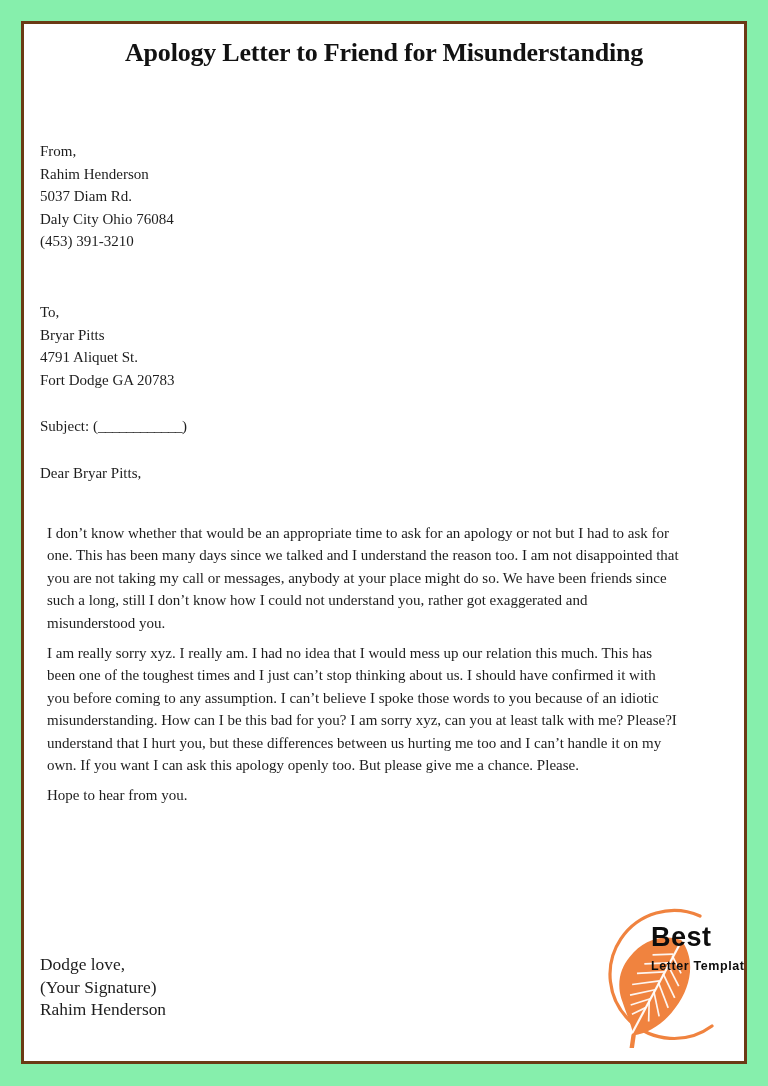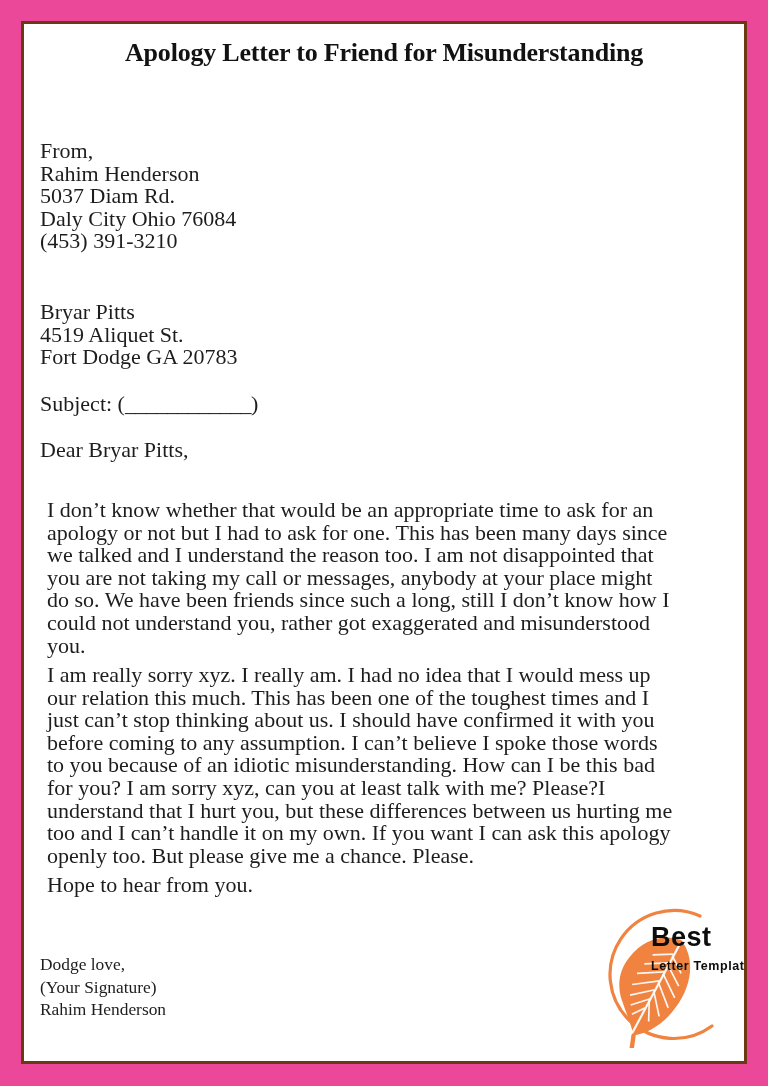--- a/index.html
+++ b/index.html
@@ -13,21 +13,21 @@
     font-family: "Liberation Serif", "DejaVu Serif", serif;
     color: #1a1a1a;
     overflow: hidden;
   }
 
   
   #page {
     position: relative;
     width: 768px;
     height: 1086px;
-    background: #ec4899;
+    background: #86efac;
     box-sizing: border-box;
   }
 
   #frame {
     position: absolute;
     left: 21px;
     top: 21px;
     width: 726px;
     height: 1043px;
     border: 3px solid #6b3a15;
@@ -48,21 +48,21 @@
     color: #121212;
     font-family: "Liberation Serif", "DejaVu Serif", serif;
   }
 
   
   #letter {
     position: absolute;
     left: 40px;
     top: 140px;
     width: 646px;
-    font-size: 22px;
+    font-size: 15px;
     line-height: 22.6px;
     color: #1d1d1d;
   }
 
   .block {
     margin: 0;
   }
   .line {
     white-space: pre-wrap;
   }
@@ -130,22 +130,23 @@
       <div class="line">Daly City Ohio 76084</div>
       <div class="line">(453) 391-3210</div>
     </div>
 
     <div class="gap-md"></div>
 
 
     <div class="gap-md"></div>
 
     <div class="block">
+      <div class="line">To,</div>
       <div class="line">Bryar Pitts</div>
-      <div class="line">4519 Aliquet St.</div>
+      <div class="line">4791 Aliquet St.</div>
       <div class="line">Fort Dodge GA 20783</div>
     </div>
 
     <div class="gap-md"></div>
 
     <div class="line subject-line"><span>Subject: (</span><span class="fill">____________</span><span>)</span></div>
 
     <div class="gap-md"></div>
 
     <div class="line">Dear Bryar Pitts,</div>

